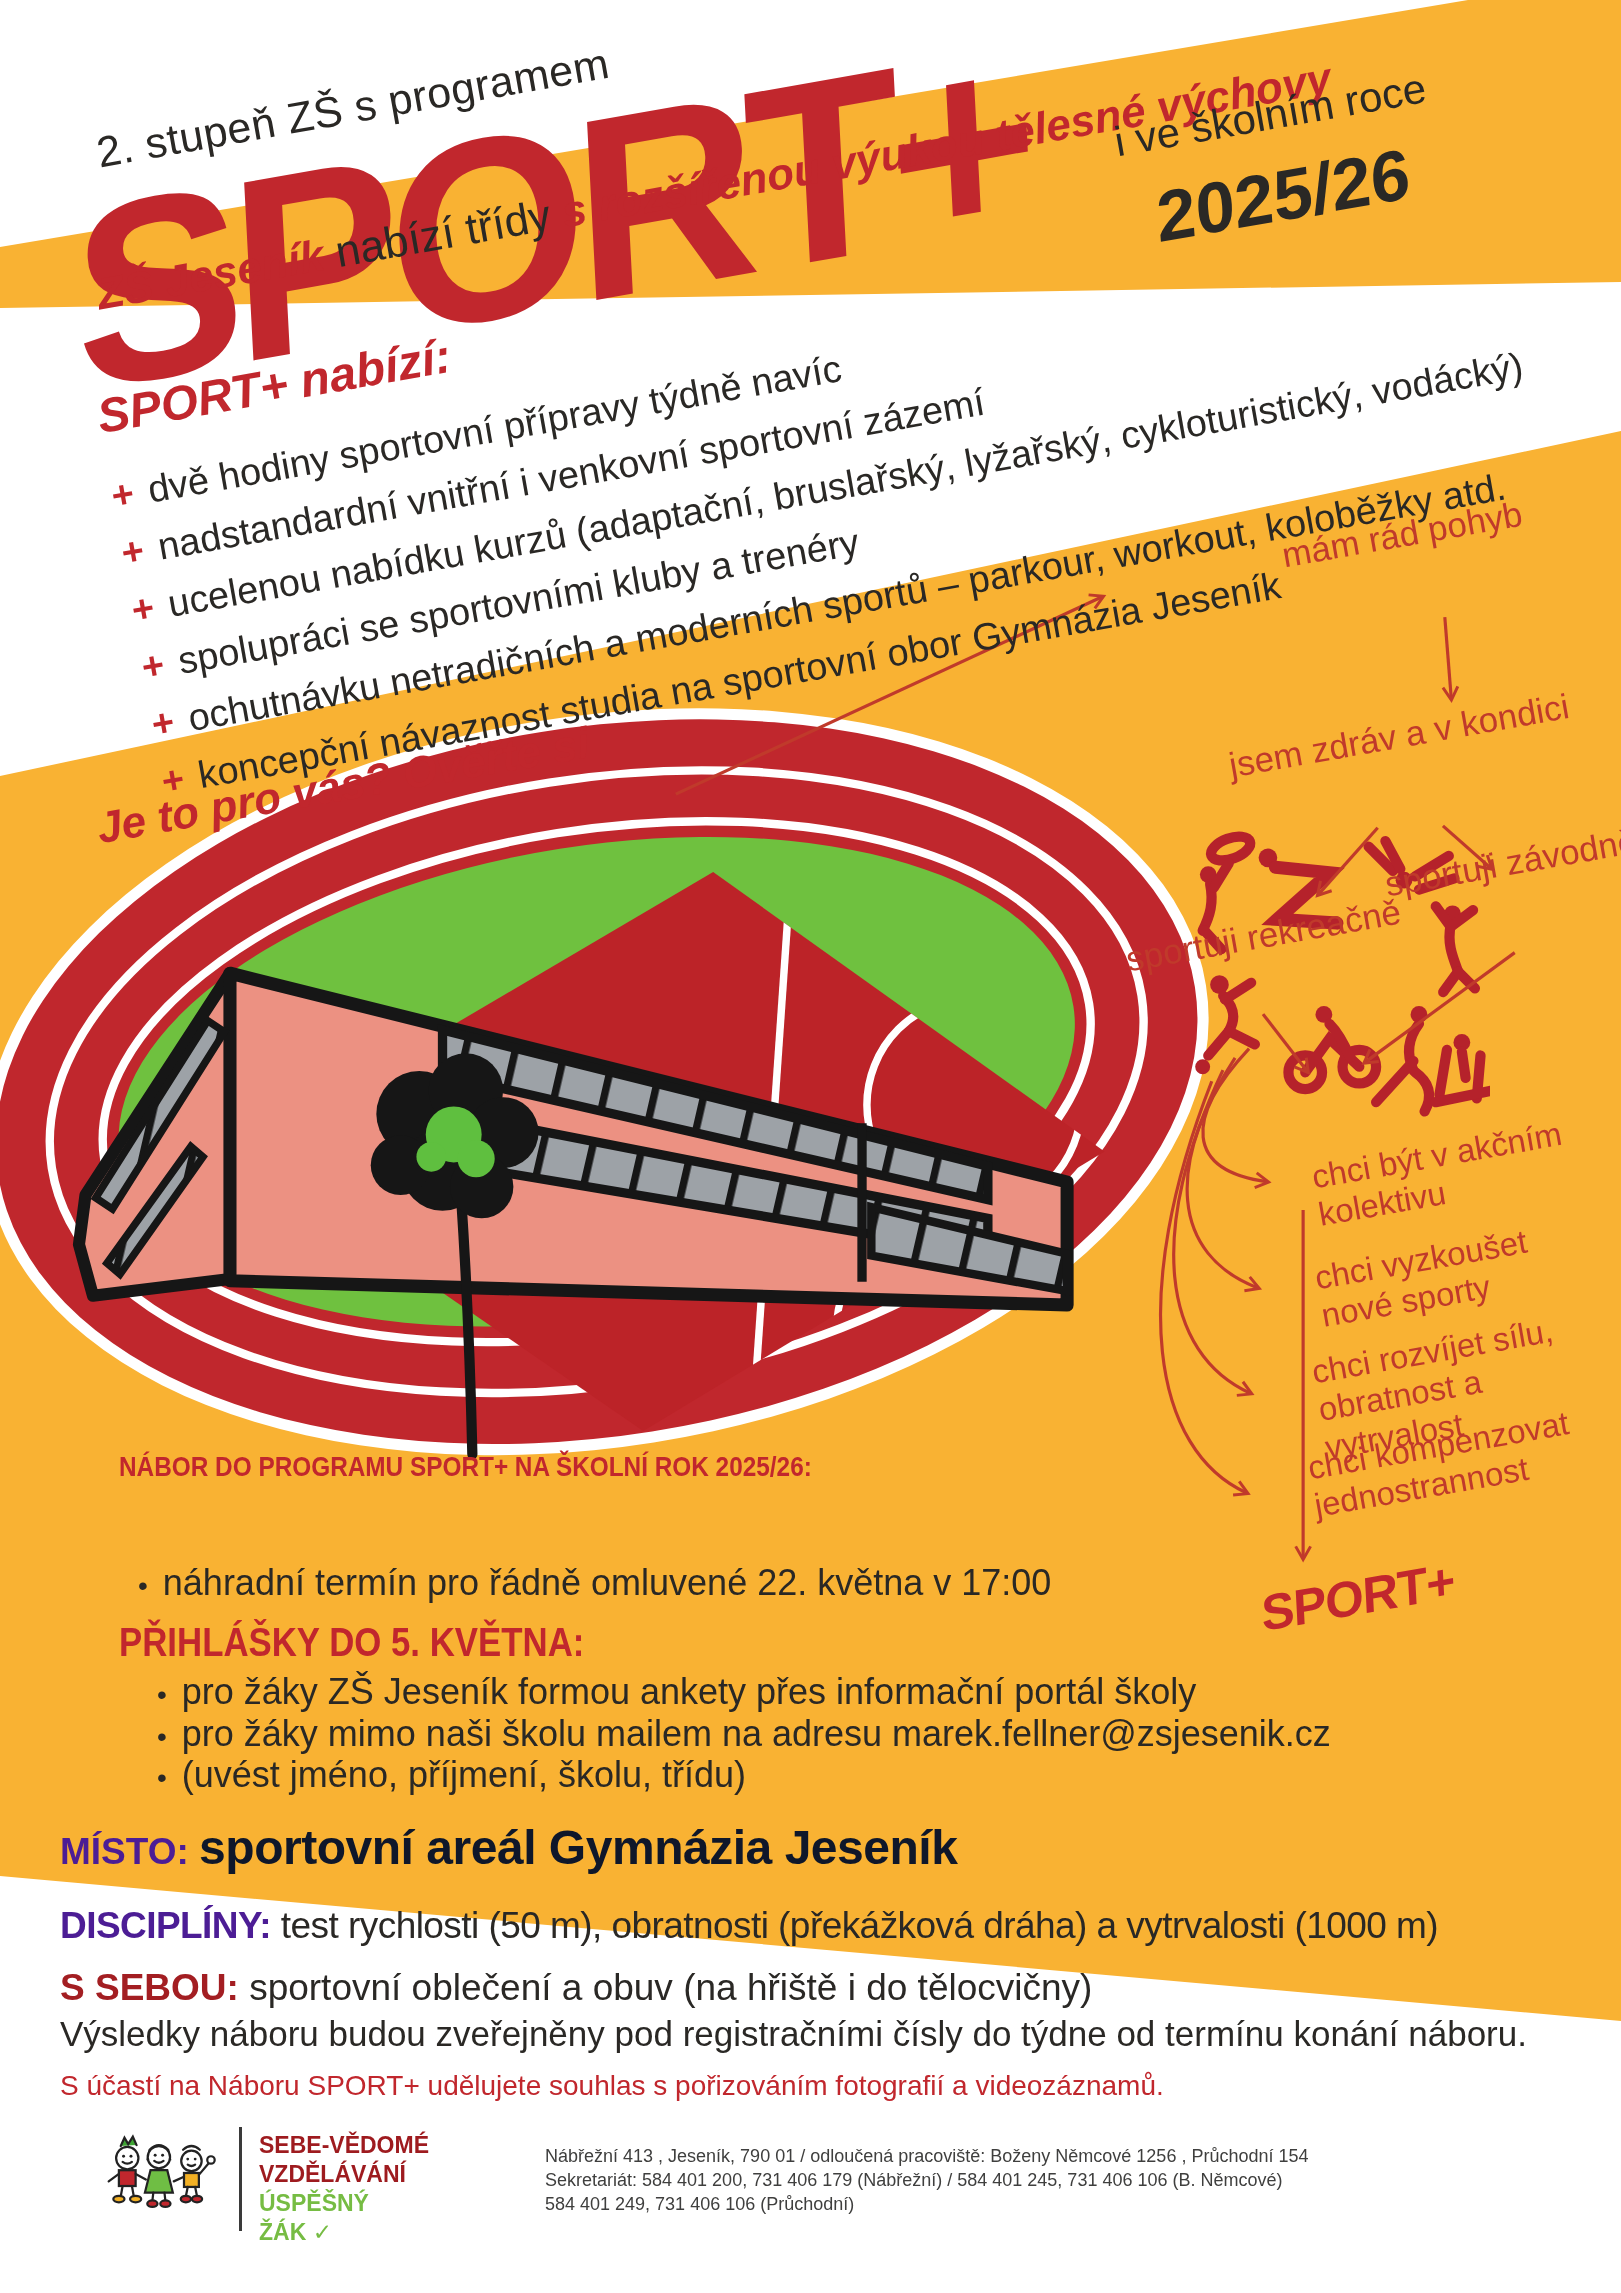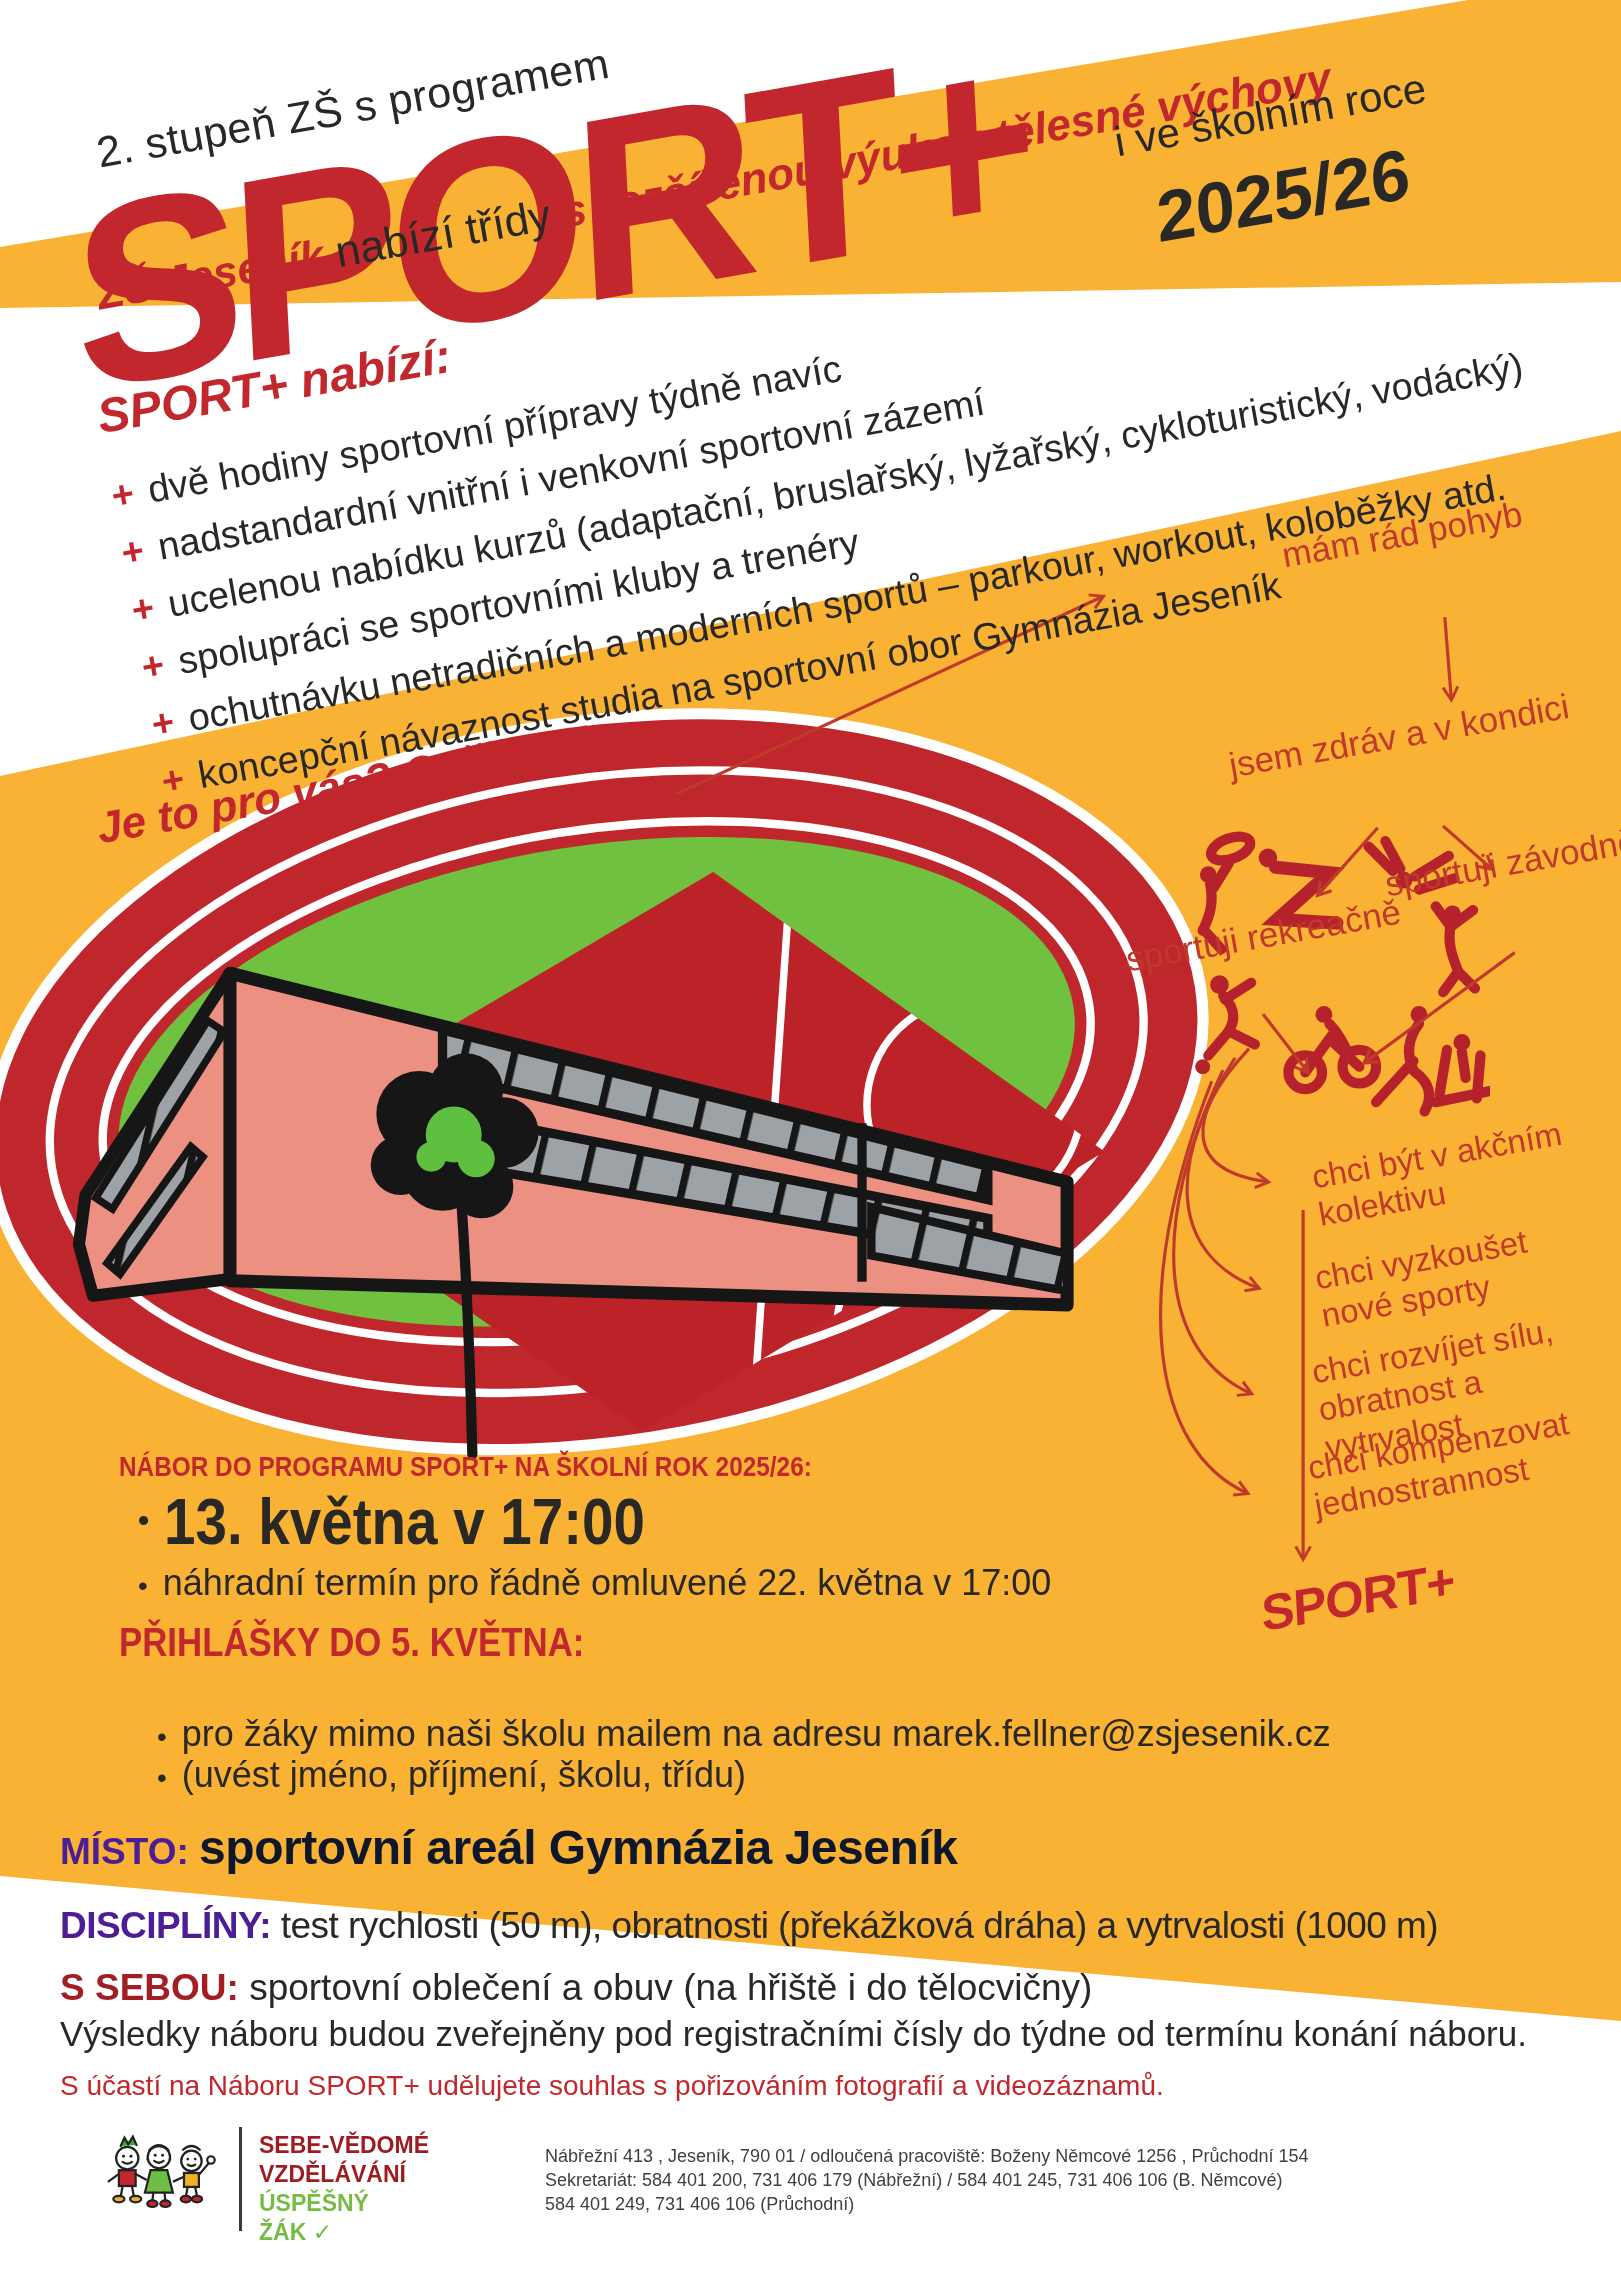--- a/index.html
+++ b/index.html
@@ -236,23 +236,23 @@
   <div class="flow-t z5" style="left:1382px;top:865px;">sportuji závodně</div>
 
   <div class="want z5" style="left:1309px;top:1159px;width:280px;">chci být v akčním kolektivu</div>
   <div class="want z5" style="left:1312px;top:1260px;width:242px;">chci vyzkoušet nové sporty</div>
   <div class="want z5" style="left:1309px;top:1354px;width:312px;">chci rozvíjet sílu, obratnost a vytrvalost</div>
   <div class="want z5" style="left:1305px;top:1450px;width:270px;">chci kompenzovat jednostrannost</div>
 
   <div class="abs z5 flow-result">SPORT+</div>
 
   <div class="abs z5 rec-h"><span class="sq">NÁBOR DO PROGRAMU SPORT+ NA ŠKOLNÍ ROK 2025/26:</span></div>
-  <div class="abs z5 rec-date"><span class="dot">•</span><span class="sq">13. května v 17:00</span></div>
   <div class="abs z5 rec-alt"><span class="dot">•</span><span>náhradní termín pro řádně omluvené 22. května v 17:00</span></div>
   <div class="abs z5 rec-ah"><span class="sq">PŘIHLÁŠKY DO 5. KVĚTNA:</span></div>
+  <div class="ap z5" style="top:1671px;"><span class="dot">•</span><span>pro žáky ZŠ Jeseník formou ankety přes informační portál školy</span></div>
   <div class="ap z5" style="top:1754px;"><span class="dot">•</span><span>(uvést jméno, příjmení, školu, třídu)</span></div>
   <div class="ap z5" style="top:1713px;"><span class="dot">•</span><span>pro žáky mimo naši školu mailem na adresu marek.fellner@zsjesenik.cz</span></div>
 
   <div class="detail place z5"><span class="lab">MÍSTO:</span> <span class="val">sportovní areál Gymnázia Jeseník</span></div>
   <div class="detail disc z5"><span class="lab">DISCIPLÍNY:</span> <span>test rychlosti (50 m), obratnosti (překážková dráha) a vytrvalosti (1000 m)</span></div>
   <div class="detail bring z5"><span class="lab">S SEBOU:</span> <span>sportovní oblečení a obuv (na hřiště i do tělocvičny)</span></div>
   <div class="detail results z5">Výsledky náboru budou zveřejněny pod registračními čísly do týdne od termínu konání náboru.</div>
   <div class="detail consent z5">S účastí na Náboru SPORT+ udělujete souhlas s pořizováním fotografií a videozáznamů.</div>
 
   <svg class="abs z5" style="left:101px;top:2133px;" width="126" height="93" viewBox="0 0 135 100">

